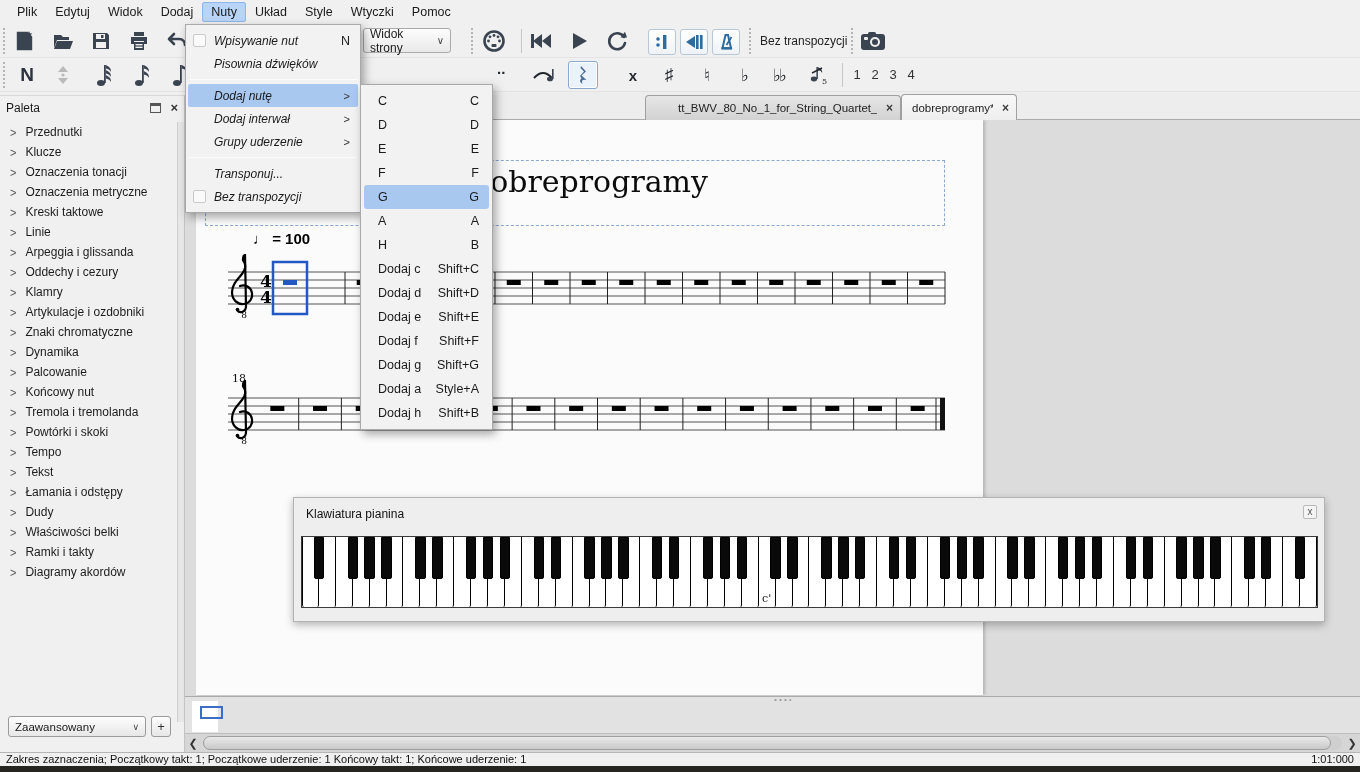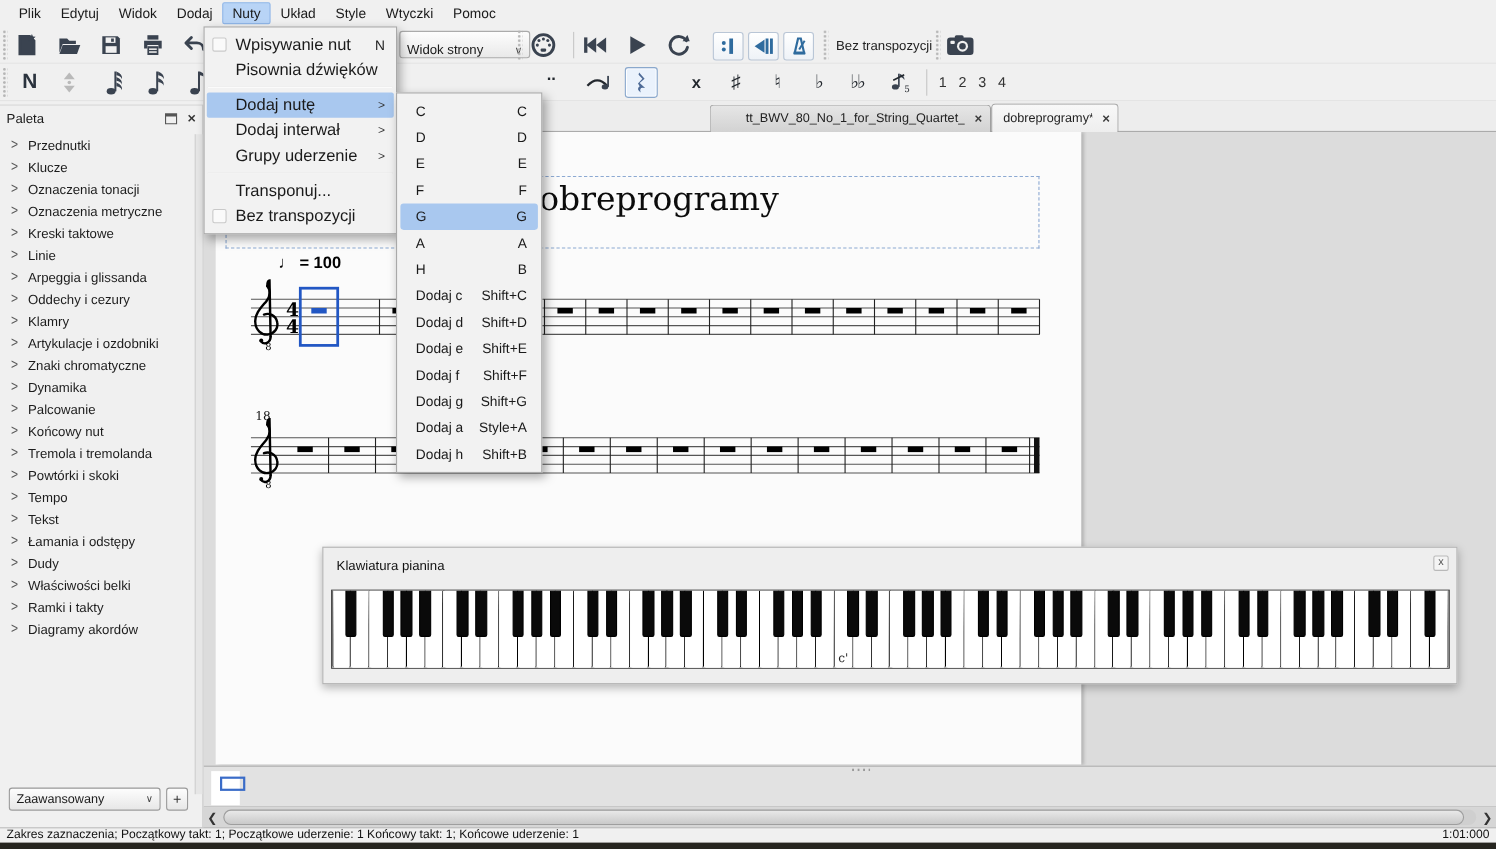--- a/index.html
+++ b/index.html
@@ -16,22 +16,22 @@
   .toolbar { left:0; width:1360px; background:#f0f0f0; }
   #toolbar1 { top:24px; height:34px; border-bottom:1px solid #e3e3e3; }
   #toolbar2 { top:58px; height:34px; border-bottom:1px solid #e3e3e3; }
   .grip { top:3px; width:5px; height:28px;
     background-image:radial-gradient(circle,#b5b5b5 1px,rgba(0,0,0,0) 1.3px);
     background-size:4px 4px; background-repeat:repeat; }
   .vsep { top:5px; width:1px; height:24px; background:#c6c6c6; }
   .ticon { top:5px; width:26px; height:24px; display:flex; align-items:center; justify-content:center; }
   .tbtn { border:1px solid #b9c6d6; border-radius:3px; background:linear-gradient(#ffffff,#eef2f7); }
   .tbtn.sel { border:1px solid #8aa8cc; background:#eaf2fc; box-shadow:inset 0 0 0 1px #fff; }
-  #view-select { left:363px; top:4px; width:119px; height:25px; border:1px solid #ababab; border-radius:3px;
-    background:linear-gradient(#fdfdfd,#e9e9e9); display:flex; align-items:flex-end; padding:0 6px; font-size:12px; }
+  #view-select { left:363px; top:4px; width:88px; height:25px; border:1px solid #ababab; border-radius:3px;
+    background:linear-gradient(#fdfdfd,#e9e9e9); display:flex; align-items:center; padding:0 6px; font-size:12px; }
   #view-select .chev { margin-left:auto; font-size:10px; color:#444; }
   .glyph { font-family:"DejaVu Sans",sans-serif; }
   .accid { font-size:17px; color:#23282e; }
   .voice-num { font-size:13px; color:#333; width:18px; text-align:center; }
   #concert-pitch-lbl { font-size:12px; color:#222; }
 
   
   #tabbar { left:185px; top:92px; width:1175px; height:28px; background:#ededed; border-bottom:1px solid #ababab; }
   .tab { position:absolute; top:3px; height:25px; border:1px solid #9f9f9f; border-bottom:none;
     border-radius:4px 4px 0 0; display:flex; align-items:center; font-size:11.5px; color:#222;
@@ -68,21 +68,21 @@
   .system-svg { position:absolute; left:32px; width:722px; height:92px; }
   #sys1 { top:128px; } #sys2 { top:254px; }
 
   
   .popup { background:#f2f2f2; border:1px solid #a9a9a9; box-shadow:3px 4px 9px rgba(0,0,0,.35); z-index:200; }
   #nuty-menu { left:185px; top:24px; width:176px; padding:4px 2px; }
   .mi { height:23px; display:flex; align-items:center; border-radius:2px; position:relative; padding-right:8px; }
   .mi .cbx { width:13px; height:13px; margin-left:5px; border:1px solid #c9c9c9; border-radius:2px; background:#fafafa; }
   .mi .sp { width:26px; flex:0 0 26px; }
   .mi.hascb .sp { width:8px; flex:0 0 8px; }
-  .mi .lbl { font-size:15px; }
+  .mi .lbl { font-size:12px;font-style:italic; }
   .mi .short { margin-left:auto; font-size:12.5px; color:#222; }
   .mi .arrow { margin-left:auto; font-size:11px; color:#333; }
   .mi.hl { background:#a9c8ef; }
   .msep { height:1px; background:#cfcfcf; margin:4px 1px; border-bottom:1px solid #fbfbfb; }
   #note-submenu { left:360px; top:84px; width:133px; padding:4px 3px; }
   .smi { height:24px; display:flex; align-items:center; padding:0 10px 0 14px; border-radius:3px; font-size:12.5px; }
   .smi .short { margin-left:auto; }
   .smi.hl { background:#a9c8ef; }
 
   

